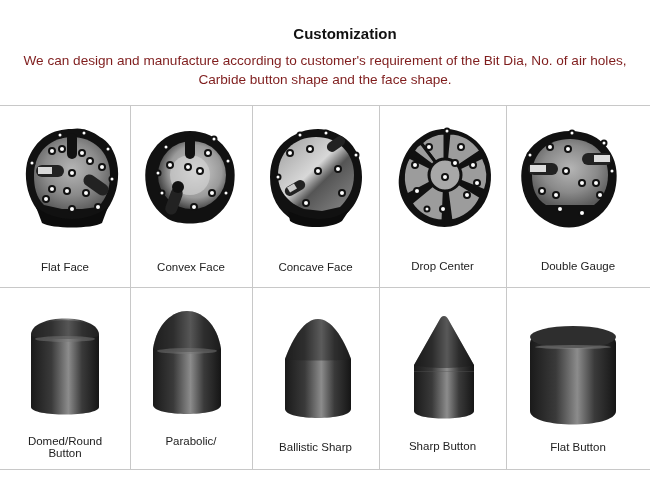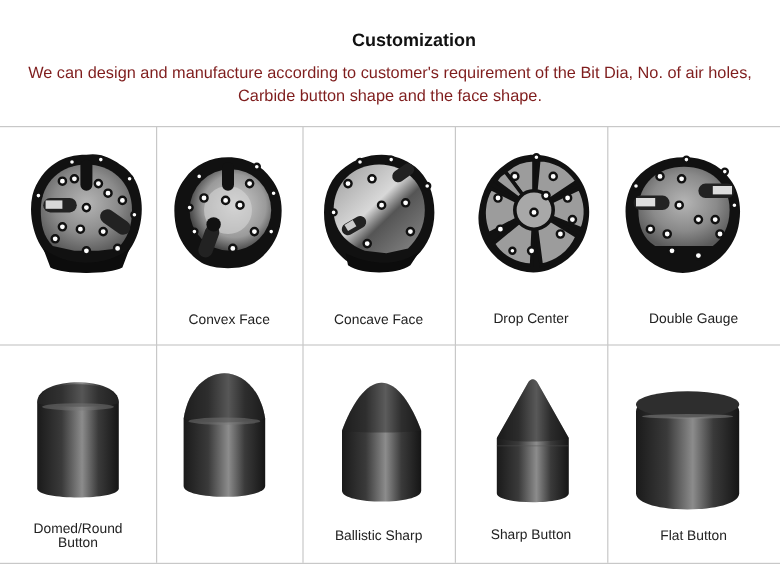--- a/index.html
+++ b/index.html
@@ -85,20 +85,21 @@
           <circle cx="50" cy="86" r="3"></circle>
           <circle cx="76" cy="84" r="3"></circle>
         <circle cx="10" cy="40" r="2.5"></circle>
           <circle cx="90" cy="56" r="2.5"></circle>
           <circle cx="38" cy="12" r="2.5"></circle>
           <circle cx="62" cy="10" r="2.5"></circle>
           <circle cx="86" cy="26" r="2.5"></circle>
       </g>
       <path d="M14 84 C22 90 34 96 50 96 C66 96 78 90 86 84 L80 100 C70 106 30 106 20 100Z" fill="#0c0c0c"></path>
     </svg>
+    <div class="label" style="top:156px">Flat Face</div>
   </div>
 
   <div class="cell" style="left:130px;top:0;width:122px;height:182px">
     <svg width="96" height="100" style="left:12px;top:22px" viewBox="0 0 96 100">
       <path d="M48 4 C62 4 76 10 84 22 C92 32 94 44 92 58 C90 72 82 84 70 92 C60 98 36 98 26 92 C14 84 6 72 4 58 C2 44 4 32 12 22 C20 10 34 4 48 4Z" fill="#111"></path>
       <circle cx="50" cy="48" r="34" fill="url(#convexg)"></circle>
       <circle cx="48" cy="48" r="20" fill="#d5d5d5" opacity="0.6"></circle>
       <rect x="43" y="8" width="10" height="24" rx="5" fill="#111"></rect>
       <rect x="26" y="60" width="12" height="28" rx="6" transform="rotate(20 32 74)" fill="#222"></rect>
       <circle cx="36" cy="60" r="6" fill="#111"></circle>
@@ -215,20 +216,21 @@
     </div>
   </div>
 
   <div class="cell" style="left:130px;top:182px;width:122px;height:182px">
     <svg width="76" height="112" style="left:19px;top:20px" viewBox="0 0 76 112">
       <path d="M4 42 C8 16 24 4 38 4 C52 4 68 16 72 42 L72 98 C72 110 4 110 4 98Z" fill="url(#cyl)"></path>
       <path d="M4 42 C8 16 24 4 38 4 C52 4 68 16 72 42 C58 46 18 46 4 42Z" fill="#222" opacity="0.5"></path>
       <ellipse cx="38" cy="44" rx="30" ry="3" fill="#777" opacity="0.5"></ellipse>
     </svg>
     <div class="label" style="top:148px">
+      <div>Parabolic/</div>
     </div>
   </div>
 
   <div class="cell" style="left:252px;top:182px;width:127px;height:182px">
     <svg width="70" height="104" style="left:31px;top:30px" viewBox="0 0 70 104">
       <path d="M2 42 C10 20 22 2 35 2 C48 2 60 20 68 42 L68 92 C68 104 2 104 2 92Z" fill="url(#cyl)"></path>
       <path d="M2 42 C10 20 22 2 35 2 C48 2 60 20 68 42 C54 44 16 44 2 42Z" fill="#222" opacity="0.45"></path>
     </svg>
     <div class="label" style="top:154px">
       <div>Ballistic Sharp</div>

